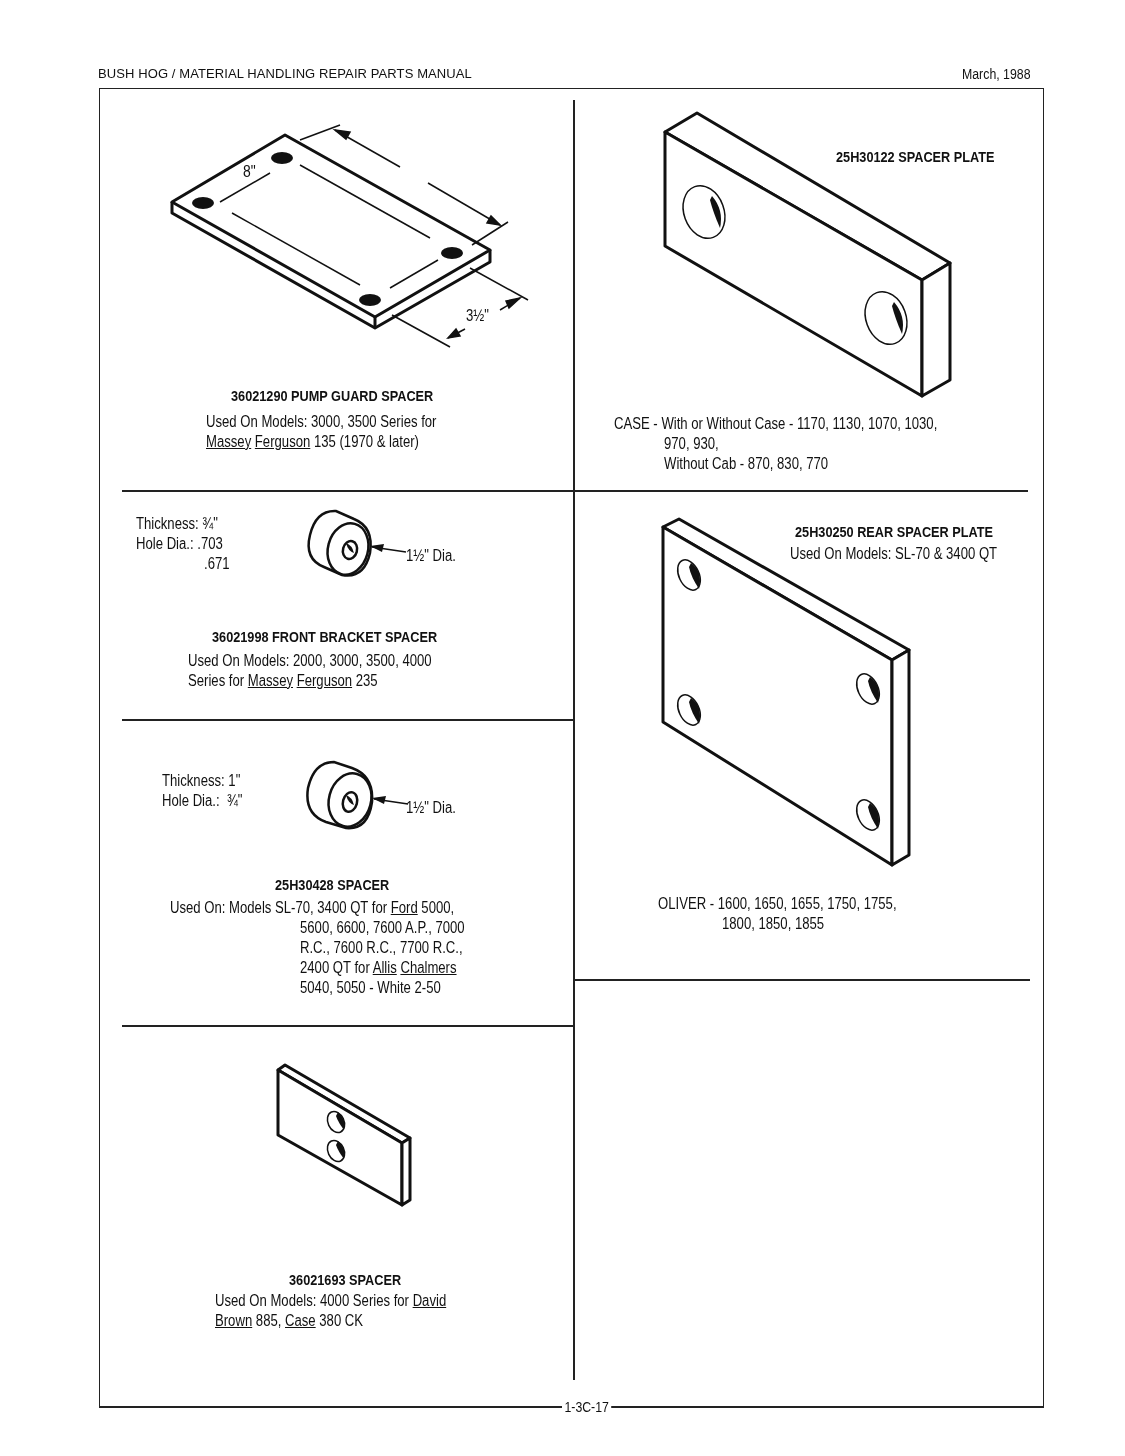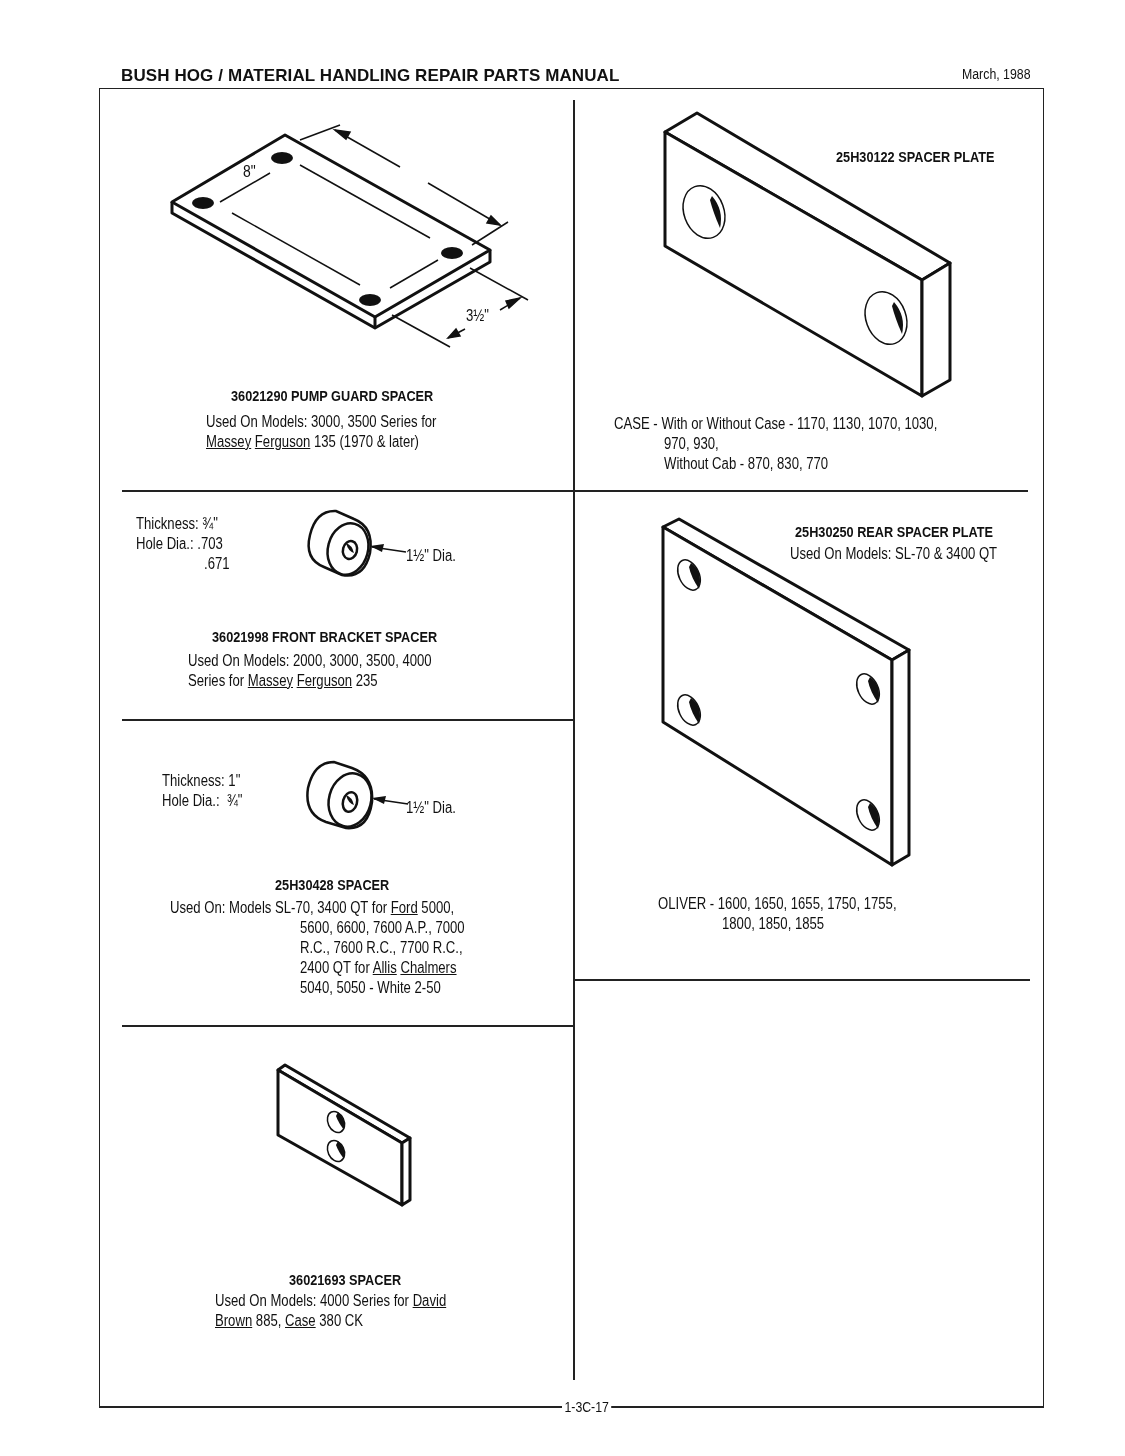--- a/index.html
+++ b/index.html
@@ -1,18 +1,18 @@
 <!DOCTYPE html>
 <html><head>
 <meta charset="utf-8">
 <style>
   html, body { margin:0; padding:0; background:#fff; }
   body { width:1125px; height:1456px; position:relative; font-family:"Liberation Sans", sans-serif; color:#111; overflow:hidden; }
   .abs { position:absolute; }
-  .hdr-title { left:121px; top:66px; font-size:17px; font-weight:bold; letter-spacing:0.1px; }
+  .hdr-title { left:98px; top:66px; font-size:13px; font-weight:normal; letter-spacing:0.1px; }
   .hdr-date { left:962px; top:66px; font-size:14px; transform:scaleX(0.88); transform-origin:left top; }
   .frame { left:99px; top:88px; width:945px; height:1320px; border-left:1.5px solid #222; border-right:1.5px solid #222; border-top:1.5px solid #222; box-sizing:border-box; }
   .hline { background:#222; height:1.5px; }
   .vline { background:#222; width:1.5px; }
   .cond { font-family:"Liberation Sans", sans-serif; transform:scaleX(0.82); transform-origin:left top; white-space:pre; }
   .title { font-weight:bold; font-size:15.5px; }
   .body { font-size:16px; line-height:20px; }
   .u { text-decoration:underline; }
   .footer-num { left:562px; top:1398px; font-size:15px; background:#fff; padding:0 3px; }
   svg { position:absolute; overflow:visible; }

